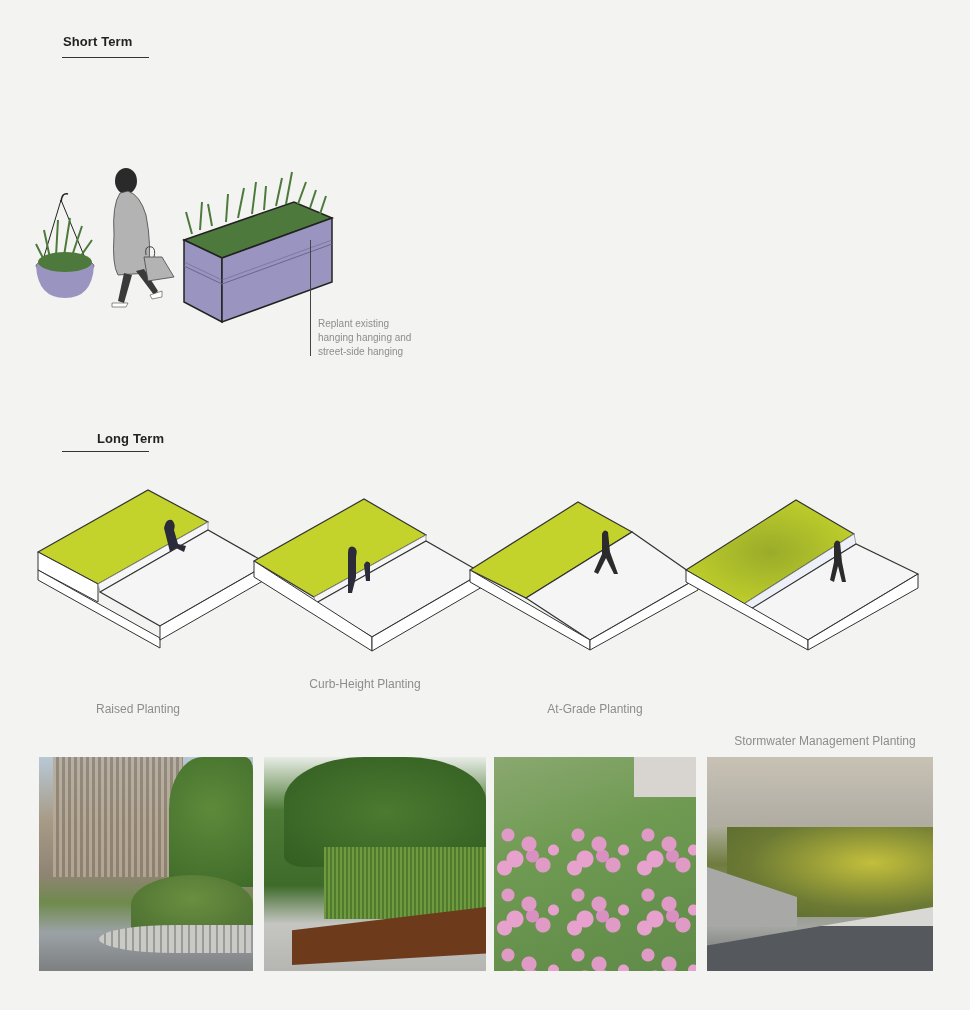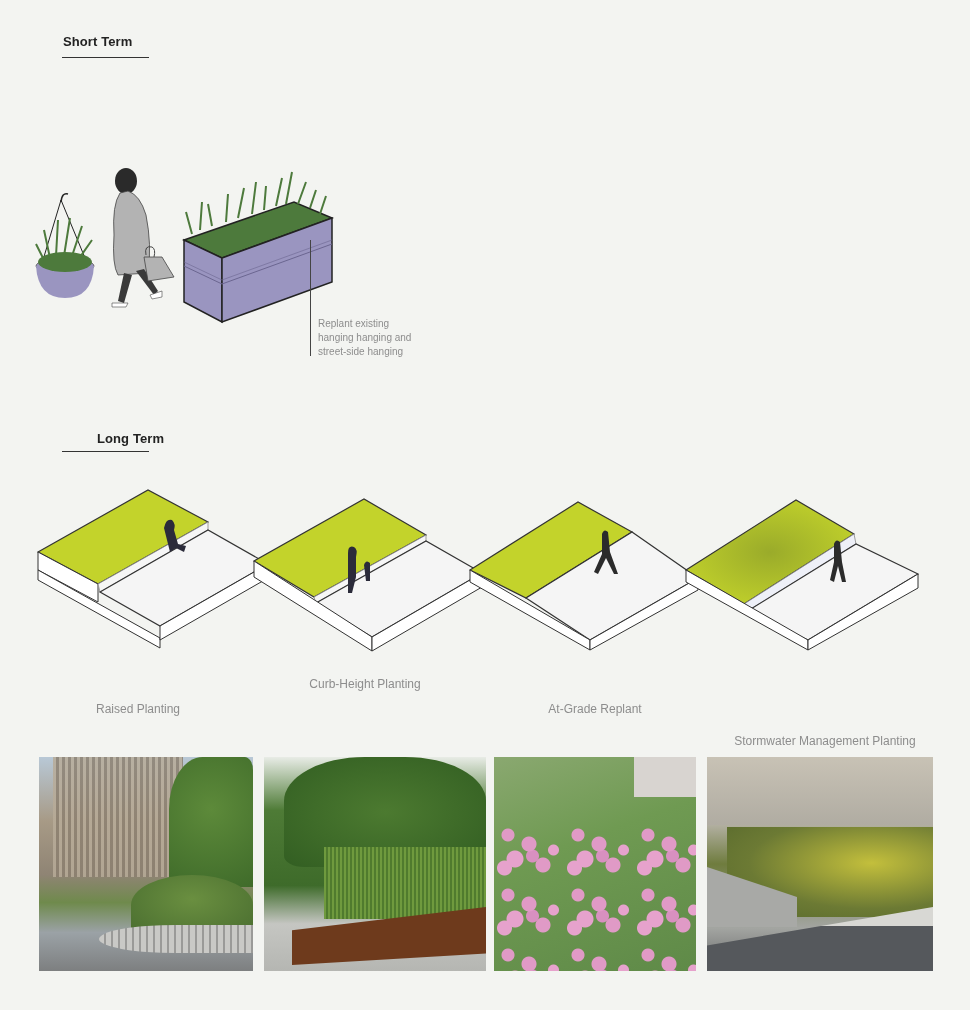--- a/index.html
+++ b/index.html
@@ -98,21 +98,21 @@
   <polygon points="0,70 110,0 168,34 58,104" fill="url(#sw)" stroke="#333" stroke-width="1.2"></polygon>
   <polygon points="58,104 168,34 170,44 60,112" fill="#eef0f8" stroke="#888" stroke-width="0.8"></polygon>
   <polygon points="60,112 170,44 232,74 122,140" fill="#f5f5f5" stroke="#333" stroke-width="1.2"></polygon>
   <polygon points="0,70 122,140 122,150 0,82" fill="#fff" stroke="#333" stroke-width="1"></polygon>
   <polygon points="122,140 232,74 232,88 122,150" fill="#fff" stroke="#333" stroke-width="1"></polygon>
   <path d="M148 44 Q150 38 154 42 L156 62 L160 82 L156 82 L152 66 L148 82 L144 80 L148 62 Z" fill="#2b2b2b"></path>
 </svg>
 
 <div class="abs caption" style="left:38px;top:702px;width:200px;">Raised Planting</div>
 <div class="abs caption" style="left:265px;top:677px;width:200px;">Curb-Height Planting</div>
-<div class="abs caption" style="left:495px;top:702px;width:200px;">At-Grade Replant</div>
+<div class="abs caption" style="left:495px;top:702px;width:200px;">At-Grade Planting</div>
 <div class="abs caption" style="left:707px;top:734px;width:236px;">Stormwater Management Planting</div>
 
 <div class="photo" style="left:39px;top:757px;width:214px;height:214px;background:linear-gradient(180deg,#b8c8d6 0%,#a79a86 30%,#8f8474 55%,#6f8a4c 68%,#9ba2a6 82%,#7d7f80 100%);">
   <div class="abs" style="left:14px;top:0;width:130px;height:120px;background:repeating-linear-gradient(90deg,#b7ab98 0 3px,#8c8070 3px 6px);opacity:0.85;"></div>
   <div class="abs" style="left:130px;top:0;width:84px;height:130px;background:radial-gradient(circle at 50% 40%,#5d8a3a,#3f6b2a);border-radius:40% 10% 0 0;"></div>
   <div class="abs" style="left:92px;top:118px;width:122px;height:60px;background:radial-gradient(ellipse at 50% 40%,#6a8f40,#4a6e30);border-radius:50% 50% 0 0;"></div>
   <div class="abs" style="left:60px;top:168px;width:154px;height:28px;background:repeating-linear-gradient(90deg,#c9c9c6 0 5px,#9a9a98 5px 7px);border-radius:60% 0 0 60%;"></div>
 </div>
 <div class="photo" style="left:264px;top:757px;width:222px;height:214px;background:linear-gradient(180deg,#e8ece6 0%,#4e7b36 25%,#3e6b2a 60%,#c5c6c2 78%,#b5b6b2 100%);">
   <div class="abs" style="left:20px;top:0;width:202px;height:110px;background:radial-gradient(ellipse at 50% 50%,#4c7a30,#325e22);border-radius:40% 40% 10% 10%;"></div>

